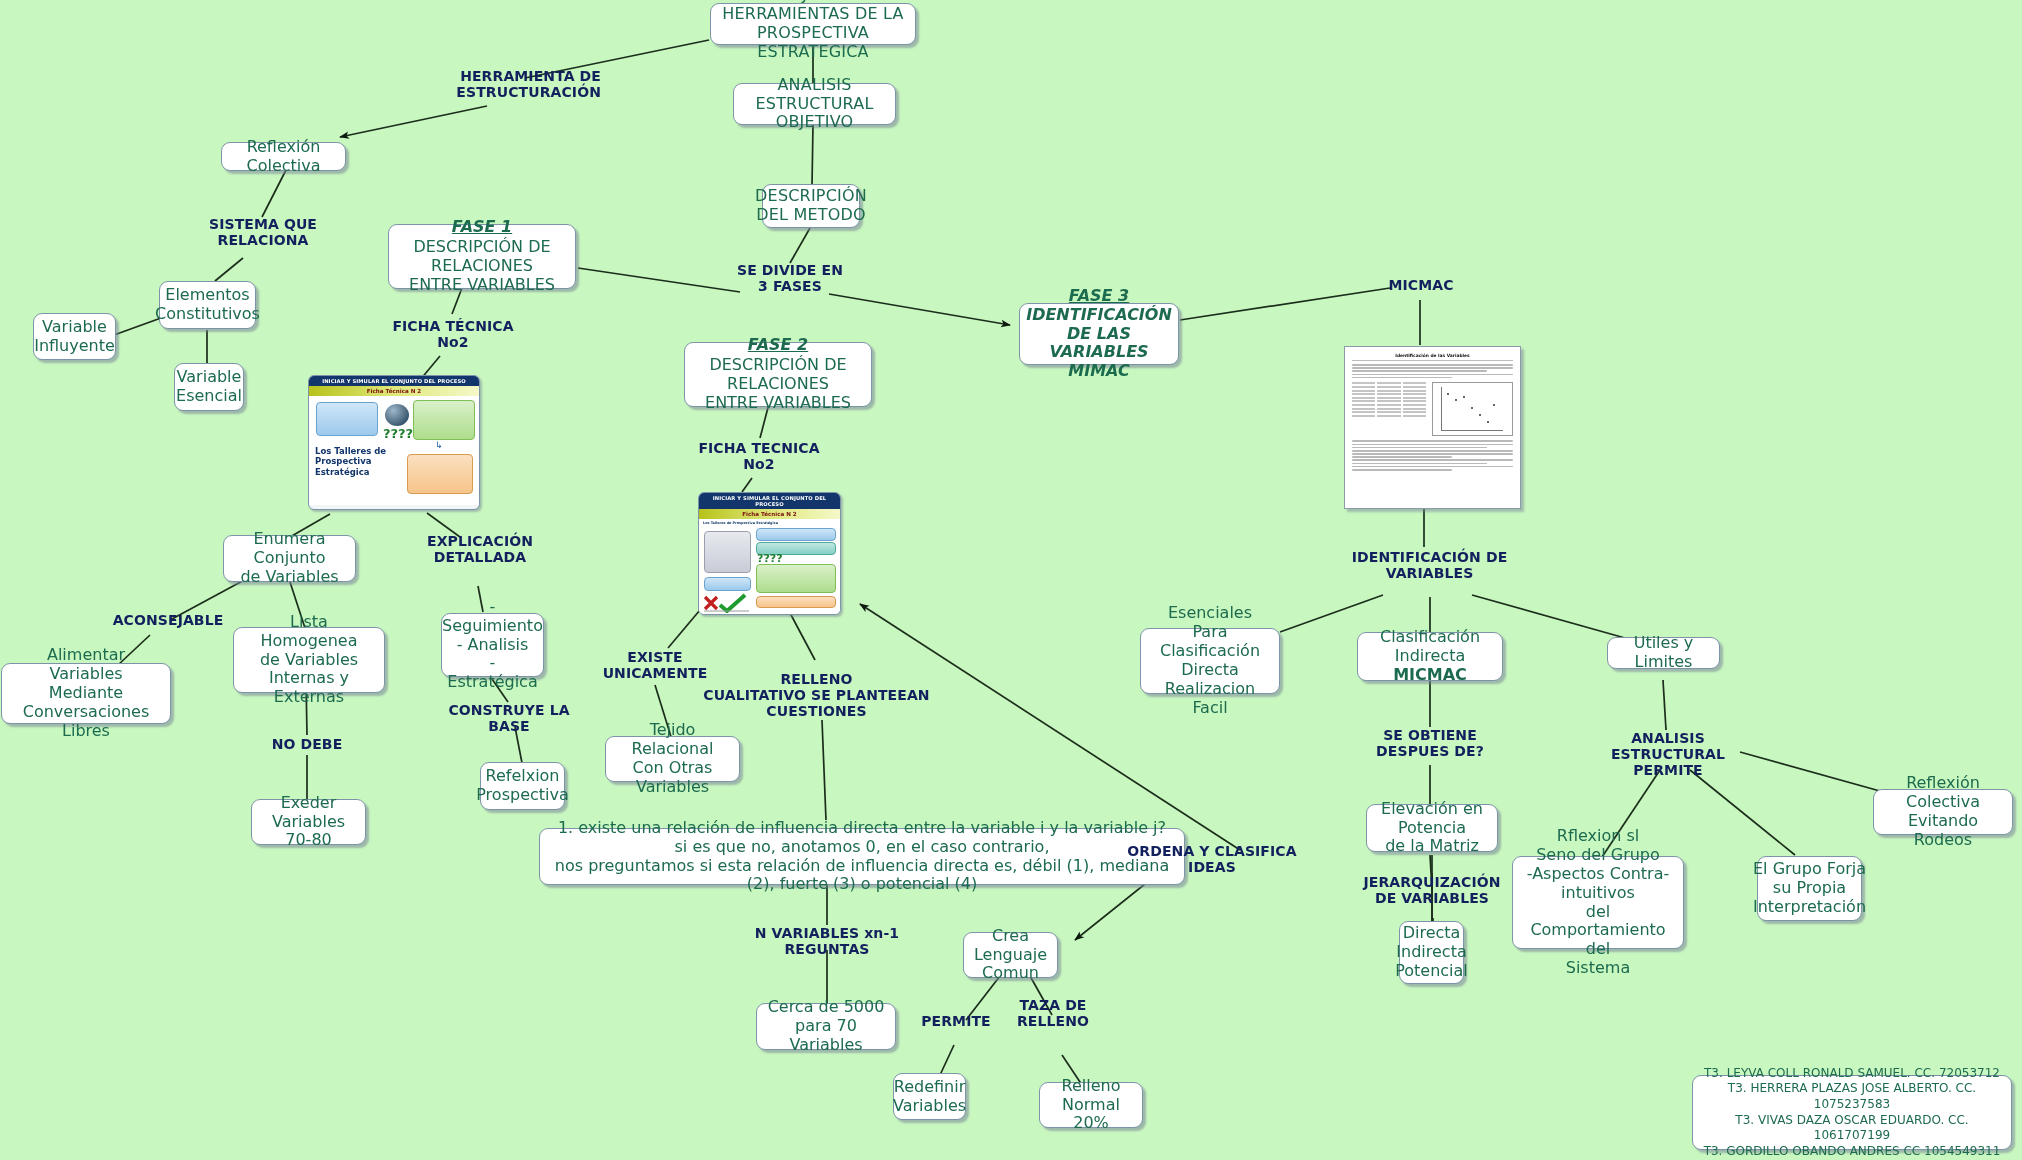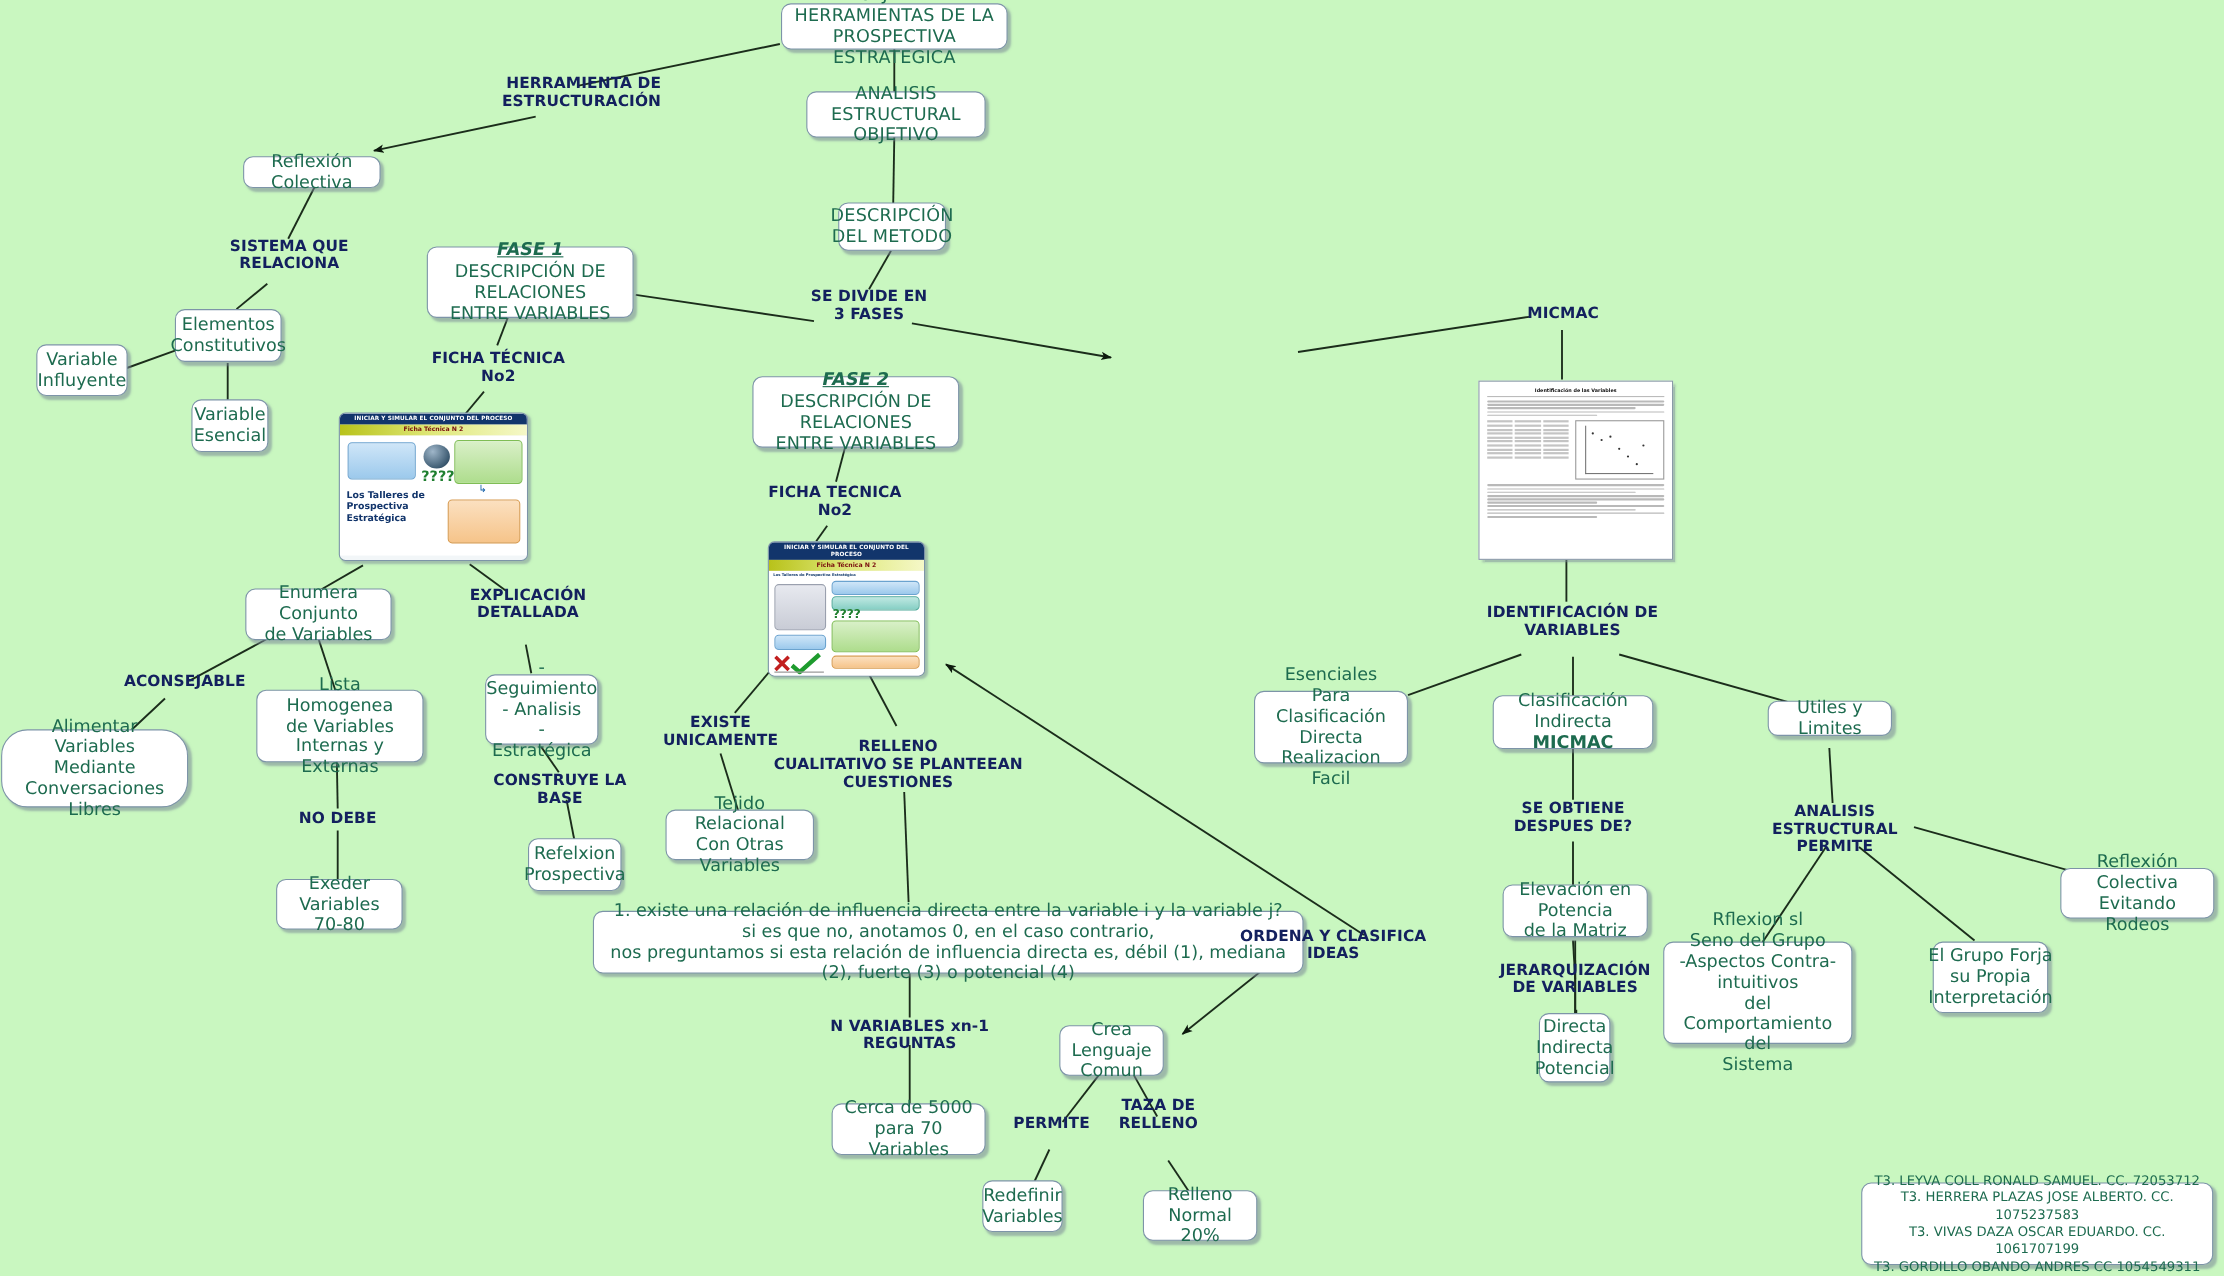--- a/index.html
+++ b/index.html
@@ -267,25 +267,30 @@
     <span>DESCRIPCIÓN DE RELACIONES
 ENTRE VARIABLES</span>
   </div>
 
   <div class="node fase" style="left:684px; top:342px; width:188px; height:65px; flex-direction:column;">
     <span class="ph">FASE 2</span>
     <span>DESCRIPCIÓN DE RELACIONES
 ENTRE VARIABLES</span>
   </div>
 
+  <div class="node fase3" style="left:1019px; top:303px; width:160px; height:62px; flex-direction:column;">
+    <span style="text-decoration:underline;">FASE 3</span>
+    <span>IDENTIFICACIÓN DE LAS
+VARIABLES  MIMAC</span>
+  </div>
 
   <div class="node med" style="left:223px; top:535px; width:133px; height:47px;">Enumera Conjunto
 de Variables</div>
 
-  <div class="node med" style="left:1px; top:663px; width:170px; height:71px;border-radius:24px;">Alimentar Variables
+  <div class="node med" style="left:1px; top:663px; width:170px; height:61px;">Alimentar Variables
 Mediante Conversaciones
 Libres</div>
 
   <div class="node med" style="left:233px; top:627px; width:152px; height:66px;">Lista Homogenea
 de Variables Internas y
 Externas</div>
 
   <div class="node med" style="left:251px; top:799px; width:115px; height:46px;">Exeder Variables
 70-80</div>
 

